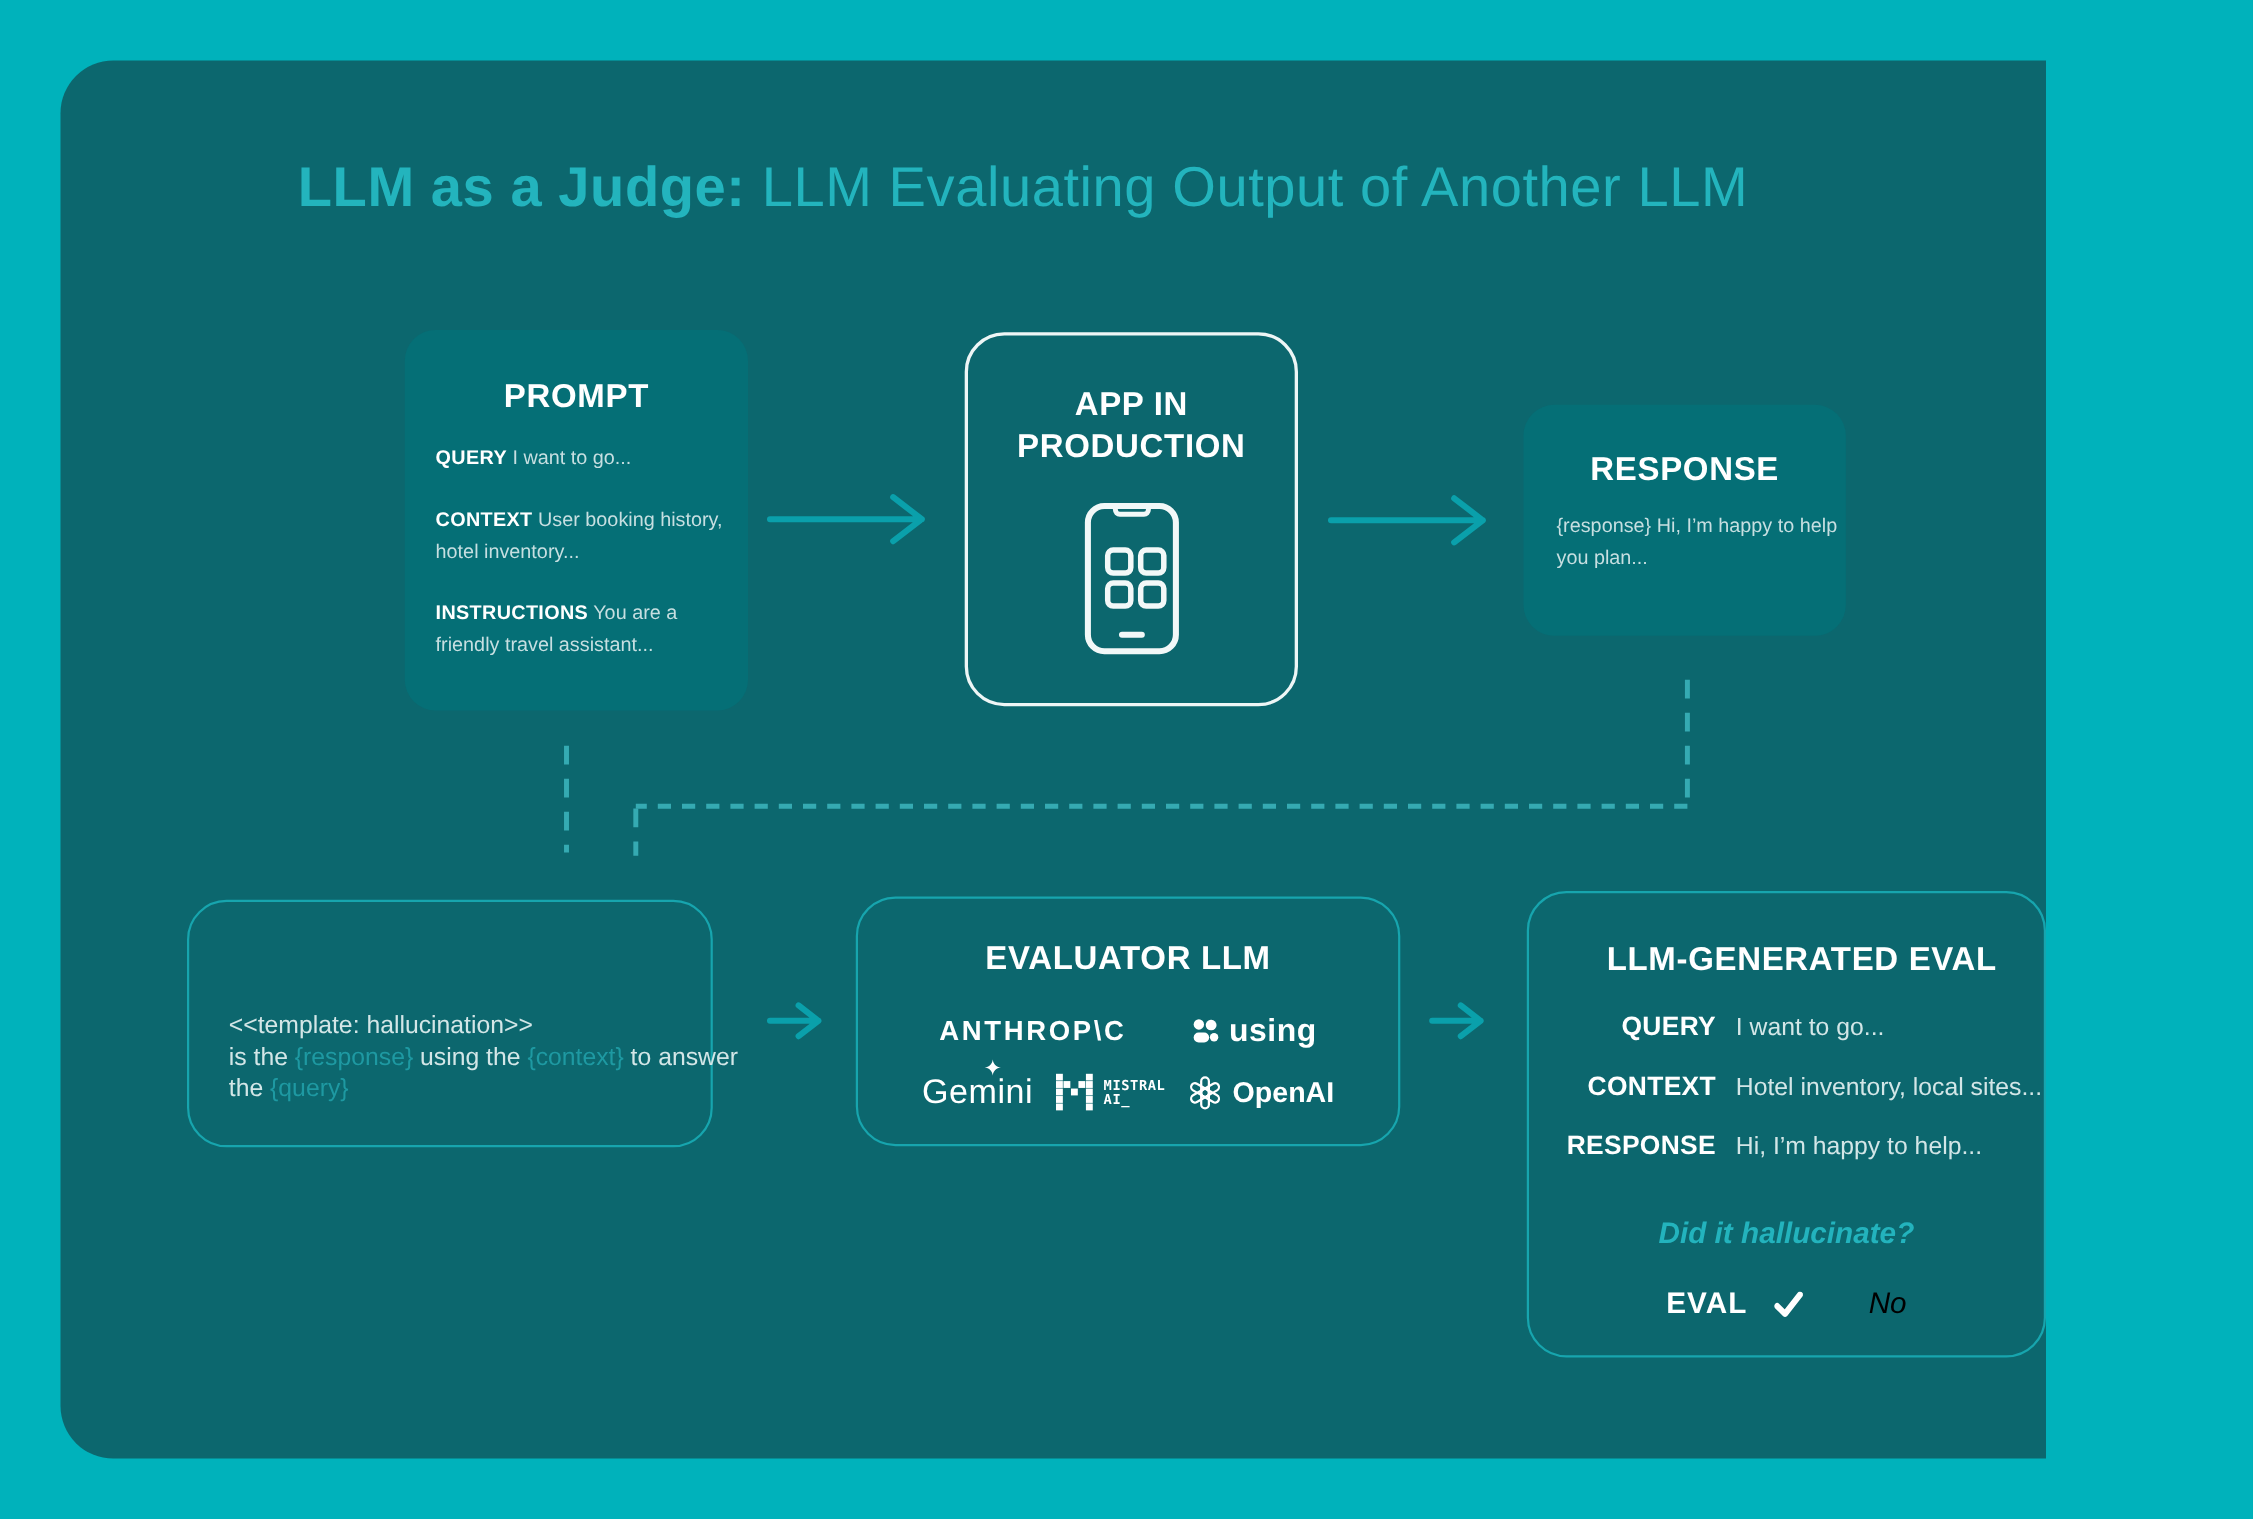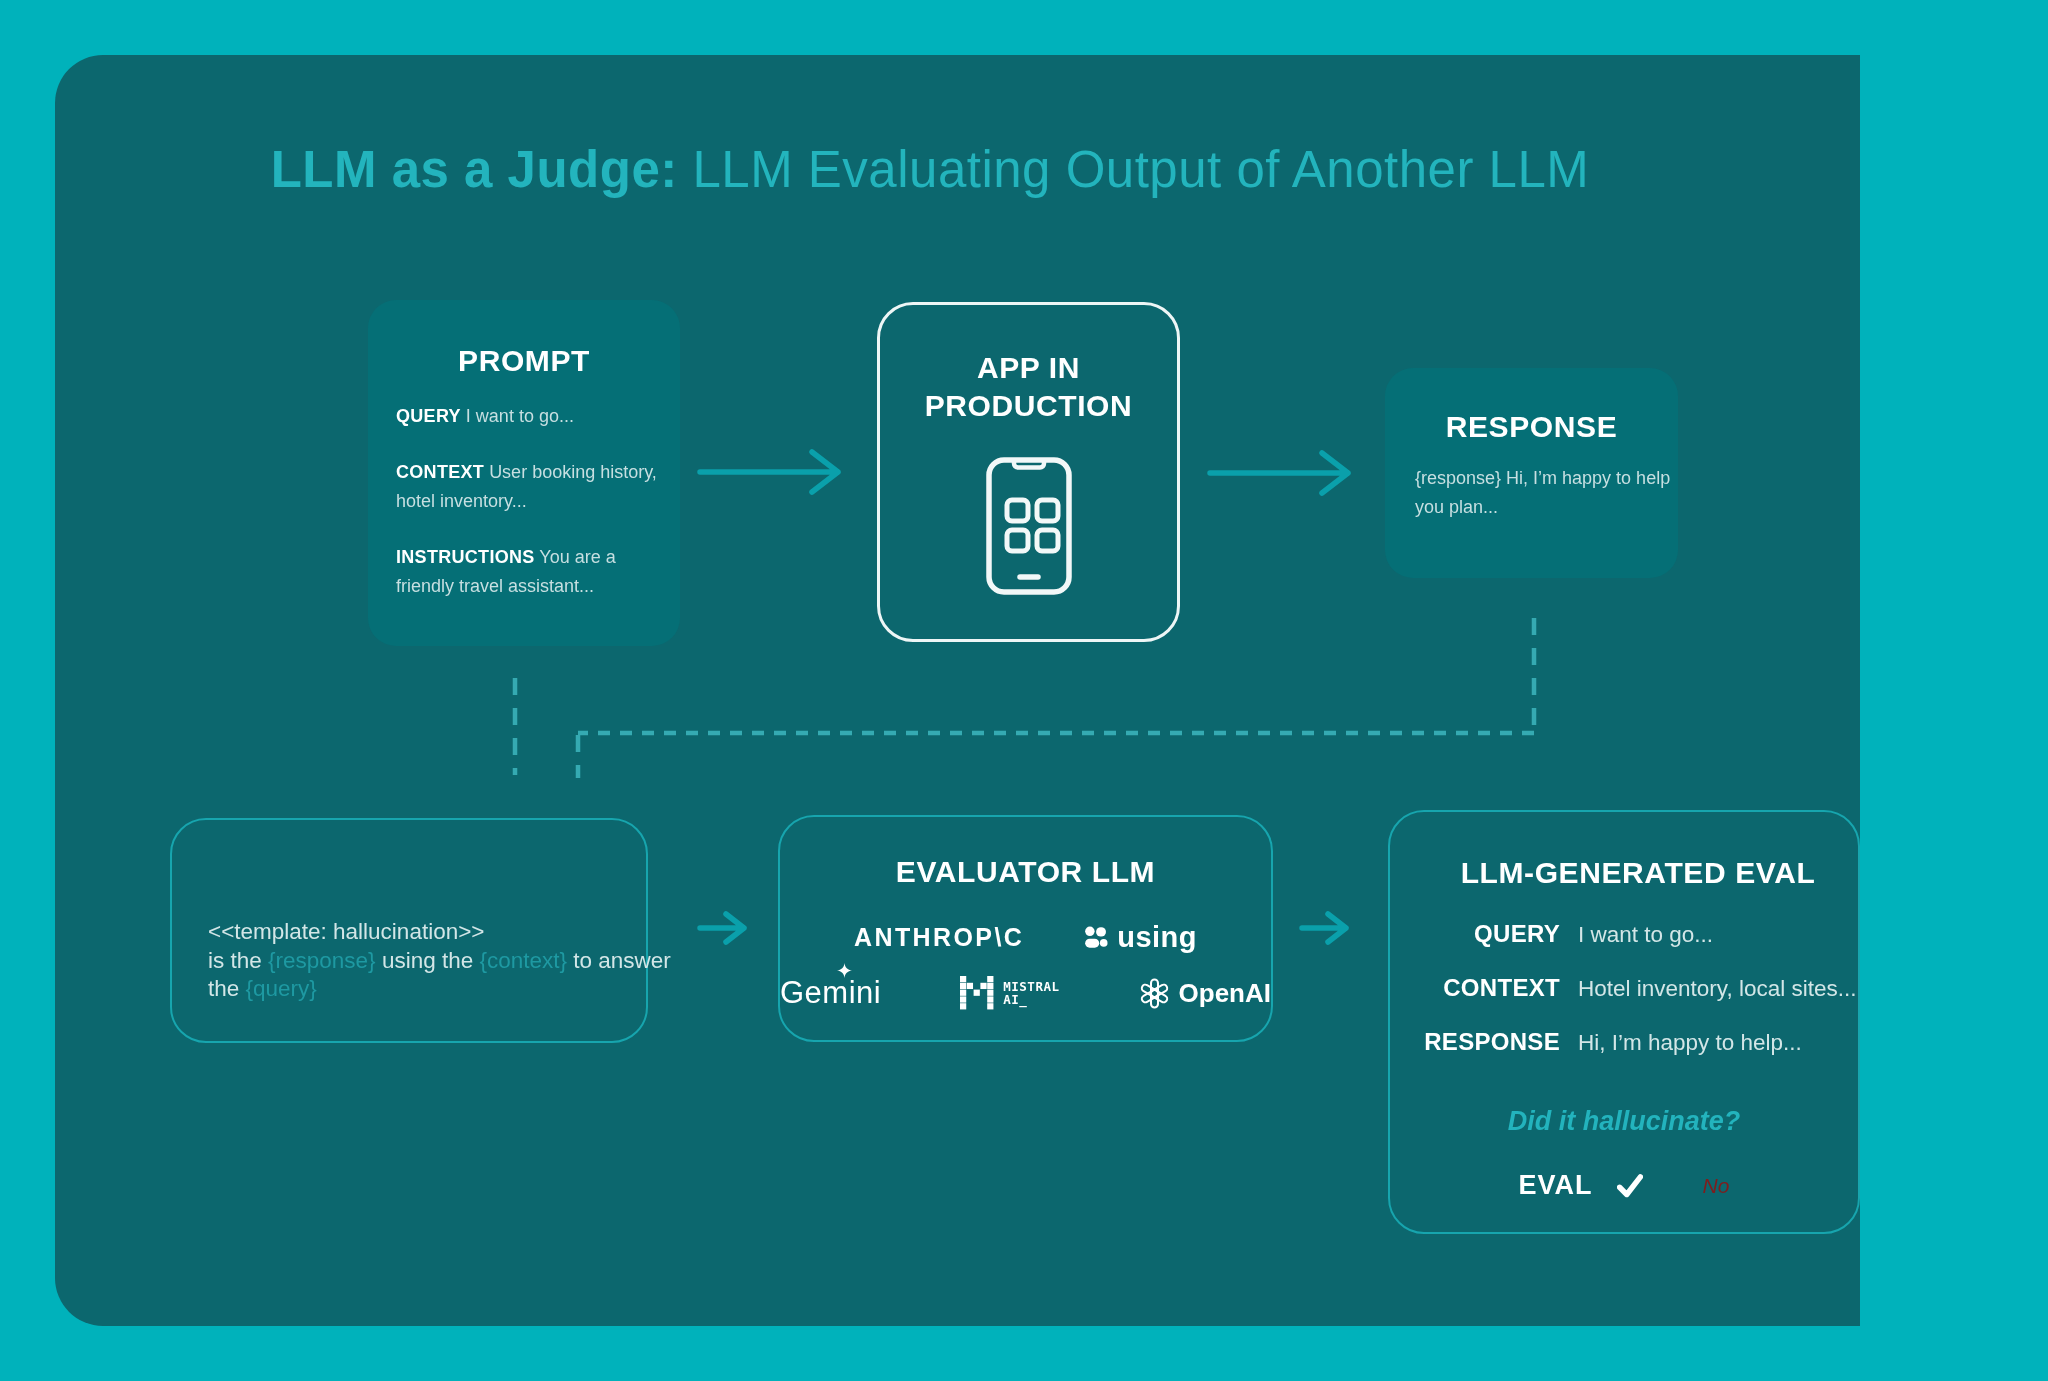--- a/index.html
+++ b/index.html
@@ -35,41 +35,41 @@
   
   .resp-body{position:absolute;left:30px;top:96px;width:260px;}
 
   
   .tpl-body{position:absolute;left:36px;top:98px;font-size:22.5px;line-height:28.5px;color:#d3e6e7;white-space:nowrap;}
   .tok{color:#1e99a2;}
 
   
   .logo-row{position:absolute;left:0;right:0;display:flex;justify-content:center;align-items:center;color:#ffffff;}
   .logo-row1{top:104px;gap:58px;}
-  .logo-row2{top:158px;gap:20px;justify-content:space-between;}
+  .logo-row2{top:158px;gap:20px;}
   .logo{display:flex;align-items:center;gap:8px;}
   .anthropic-text{font-size:25px;font-weight:700;letter-spacing:2.4px;}
   .cohere-text{font-size:29px;font-weight:600;letter-spacing:0.5px;}
   .gemini{position:relative;}
   .gemini-text{font-size:31px;font-weight:400;letter-spacing:0.5px;}
   .gemini-star{position:absolute;left:57px;top:-12px;}
   .mistral-text{font-family:"DejaVu Sans Mono", monospace;font-size:12.5px;font-weight:700;line-height:13px;letter-spacing:0.5px;}
   .openai-text{font-size:26px;font-weight:700;}
 
   
   .eval-rows{position:absolute;left:22px;top:108px;width:430px;}
   .eval-row{display:flex;margin-bottom:26px;align-items:baseline;}
   .eval-row .lbl{width:148px;text-align:right;font-size:24px;flex:none;}
   .eval-row .val{padding-left:18px;font-size:22.5px;color:#d3e6e7;white-space:nowrap;}
   .question{position:absolute;left:0;right:0;top:294px;text-align:center;
             font-size:27px;font-style:italic;font-weight:600;color:#23b3bd;}
   .verdict-row{position:absolute;left:0;right:0;top:358px;display:flex;justify-content:center;
                align-items:center;gap:24px;}
   .verdict-row .lbl{font-size:27px;letter-spacing:1px;}
-  .verdict-no{font-size:21px;font-style:italic;color:#7f1d1d;margin-left:36px;}
+  .verdict-no{font-size:27px;font-style:italic;color:#000000;margin-left:36px;}
 </style>
 </head>
 <body>
 
 <div class="stage">
   <div class="card"></div>
 
   <svg class="overlay" viewBox="0 0 2048 1381">
     <g stroke="#0aa0ab" stroke-width="5.5" fill="none" stroke-linecap="round" stroke-linejoin="round">
       <path d="M700,472 H838 M812,452 L838,472 L812,492"></path>

